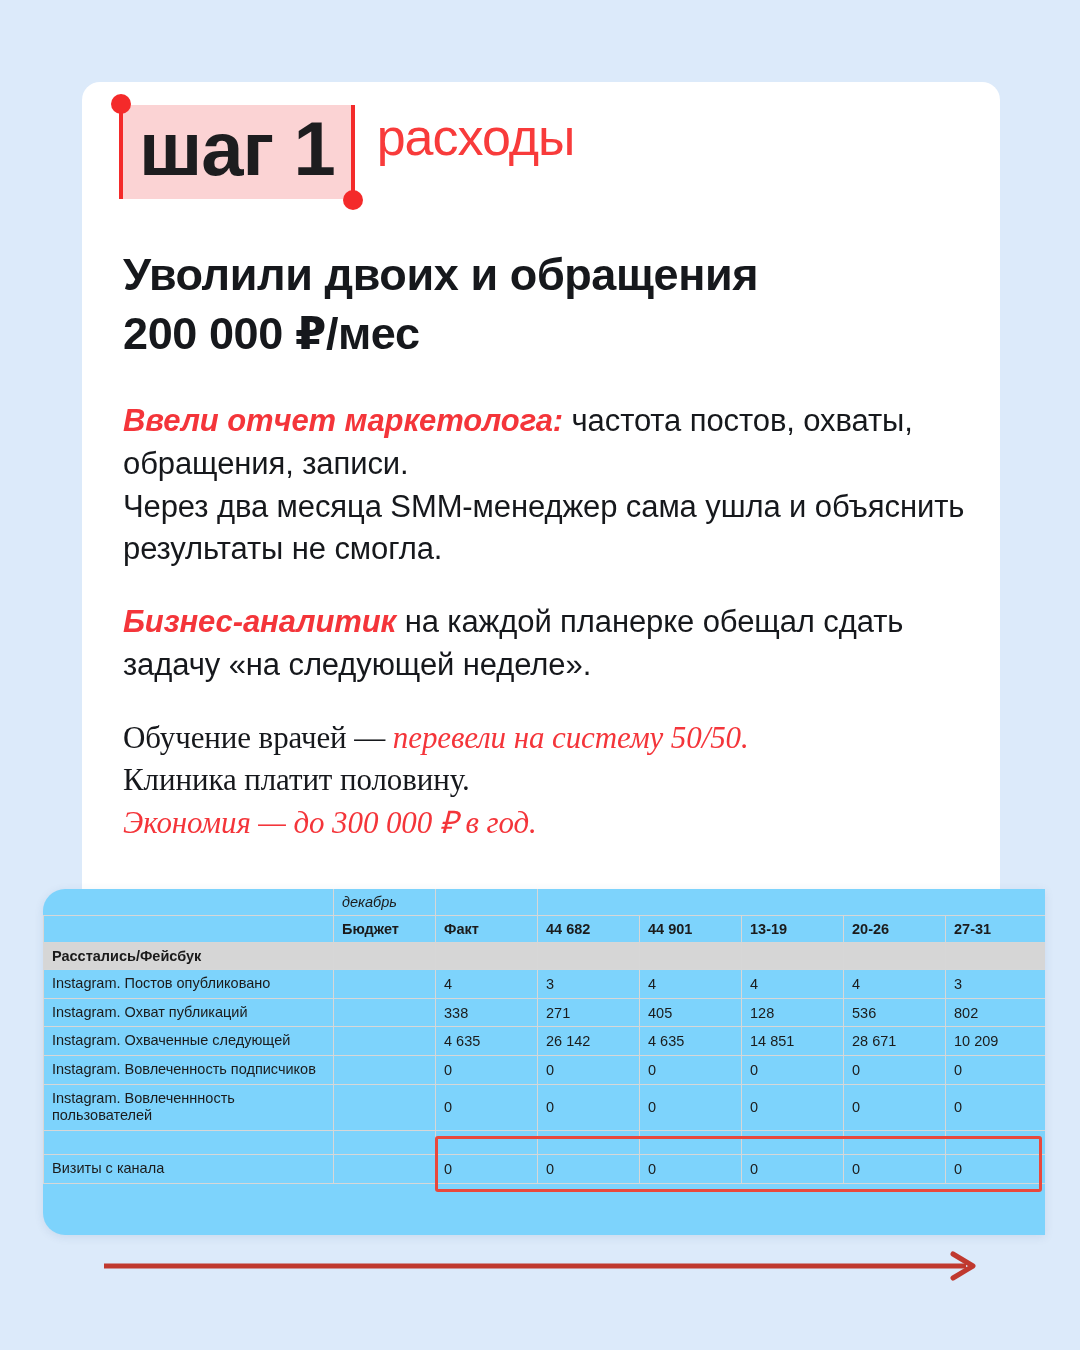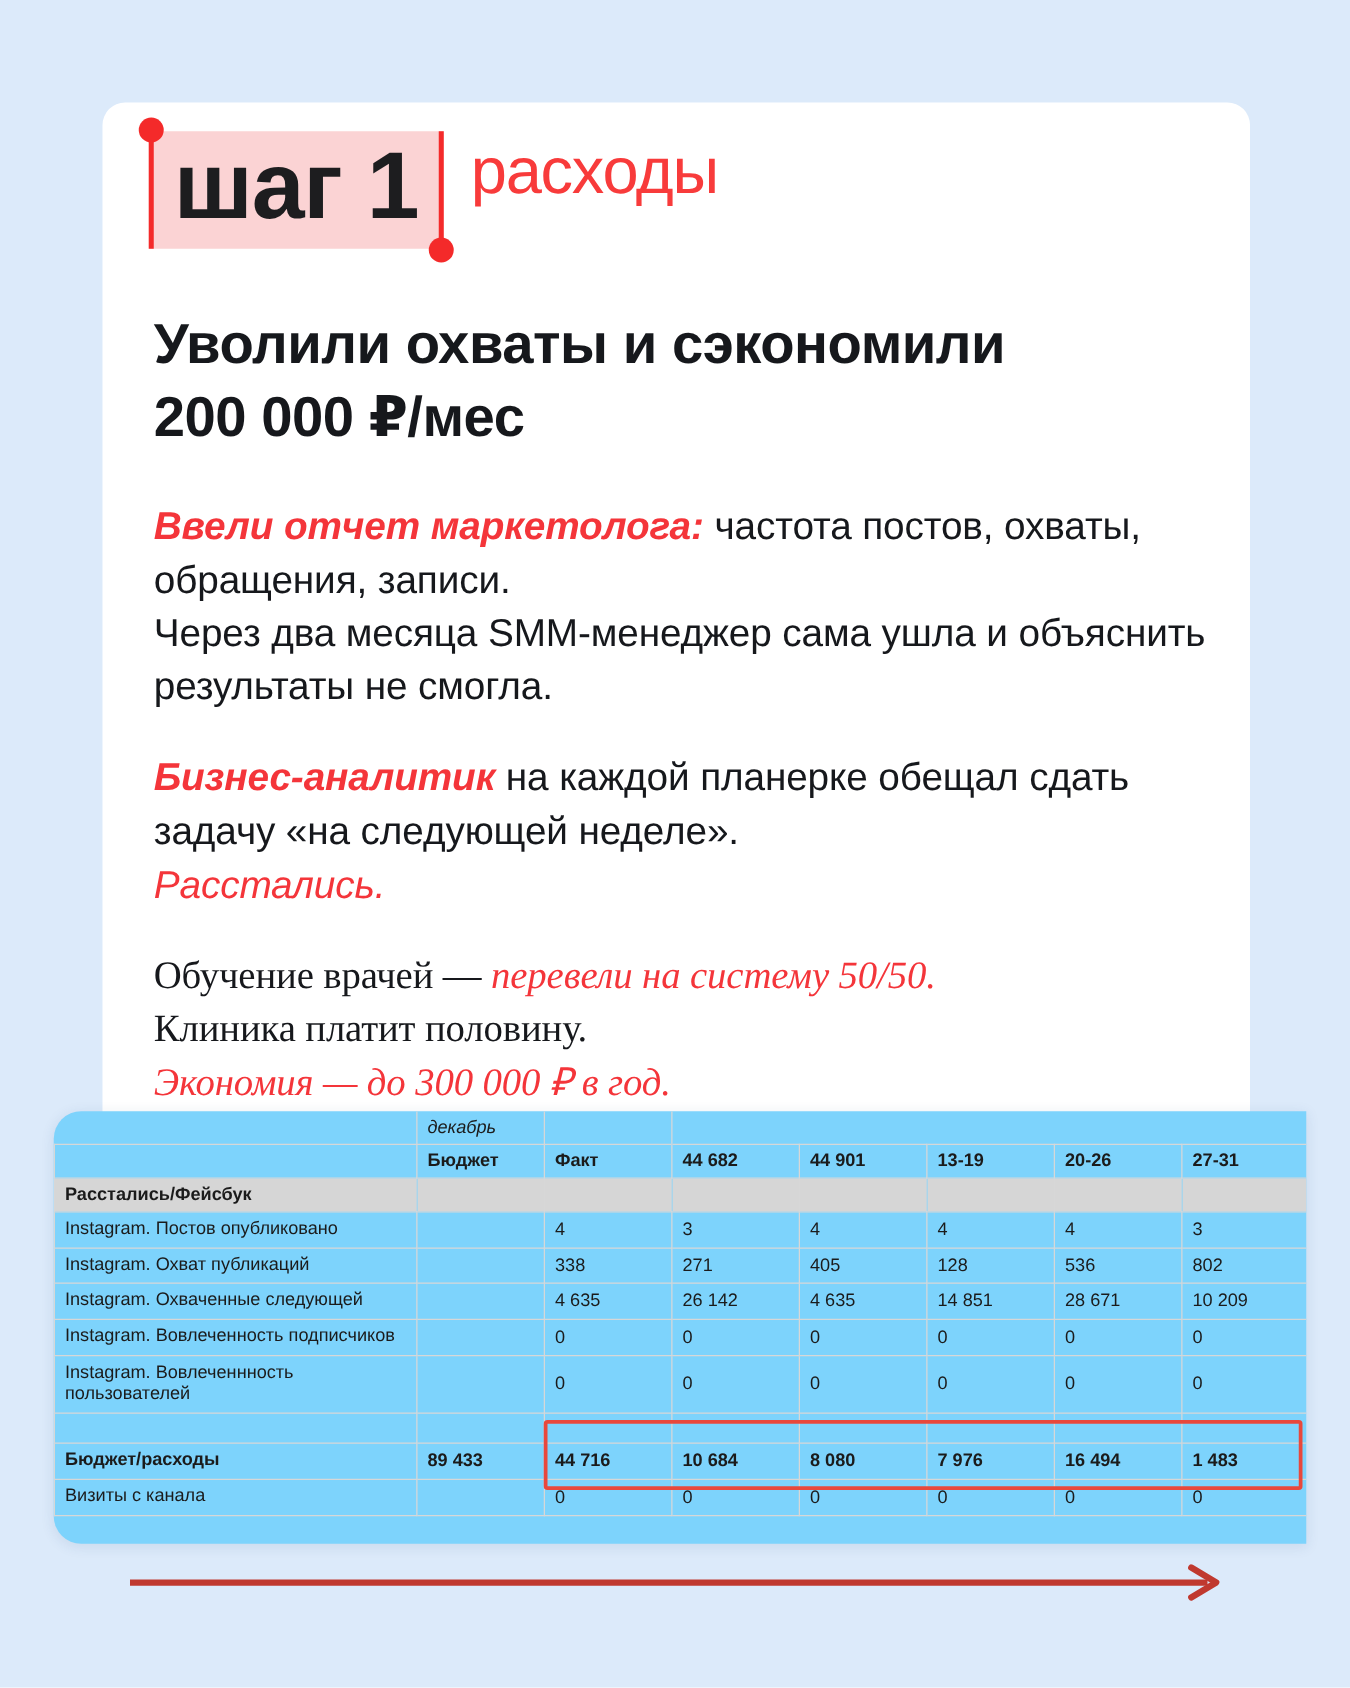--- a/index.html
+++ b/index.html
@@ -202,27 +202,27 @@
       <div class="badge-box">
         <span class="badge-text">шаг 1</span>
       </div>
       <span class="rule right"></span>
       <span class="dot br"></span>
     </div>
     <div class="badge-title">расходы</div>
   </div>
 
   <div class="headline">
-    <div>Уволили охваты и сэкономили</div>
+    <div>Уволили двоих и обращения</div>
     <div>200 000 ₽/мес</div>
   </div>
 
   <div class="body-block" id="body-copy">
       <div class="para"><span class="accent">Ввели отчет маркетолога:</span><span> частота постов, охваты, обращения, записи.</span><br><span>Через два месяца SMM-менеджер сама ушла и объяснить результаты не смогла.</span></div>
-      <div class="para"><span class="accent">Бизнес-аналитик</span><span> на каждой планерке обещал сдать задачу «на следующей неделе».</span><br><span class="accent-light">Расстались.</span></div>
+      <div class="para"><span class="accent">Бизнес-аналитик</span><span> на каждой планерке обещал сдать задачу «на следующей неделе».</span><br></div>
       <div class="para"><span>Обучение врачей — </span><span class="accent-light">перевели на систему 50/50.</span><br><span>Клиника платит половину.</span><br><span class="accent-light">Экономия — до 300 000 ₽ в год.</span></div>
     </div>
 
 </div>
 
 <div class="table-card">
   <table class="sheet">
     <colgroup>
       <col class="c-label">
         <col class="c-data">
@@ -318,30 +318,20 @@
           <td></td>
           <td></td>
           <td></td>
           <td></td>
           <td></td>
           <td></td>
           <td></td>
           <td></td>
         </tr>
         <tr>
-          <td class="lbl bold">Бюджет/расходы</td>
-          <td class="bold">89 433</td>
-          <td class="bold">44 716</td>
-          <td class="bold">10 684</td>
-          <td class="bold">8 080</td>
-          <td class="bold">7 976</td>
-          <td class="bold">16 494</td>
-          <td class="bold">1 483</td>
-        </tr>
-        <tr>
           <td class="lbl">Визиты с канала</td>
           <td></td>
           <td>0</td>
           <td>0</td>
           <td>0</td>
           <td>0</td>
           <td>0</td>
           <td>0</td>
         </tr>
       </tbody>

